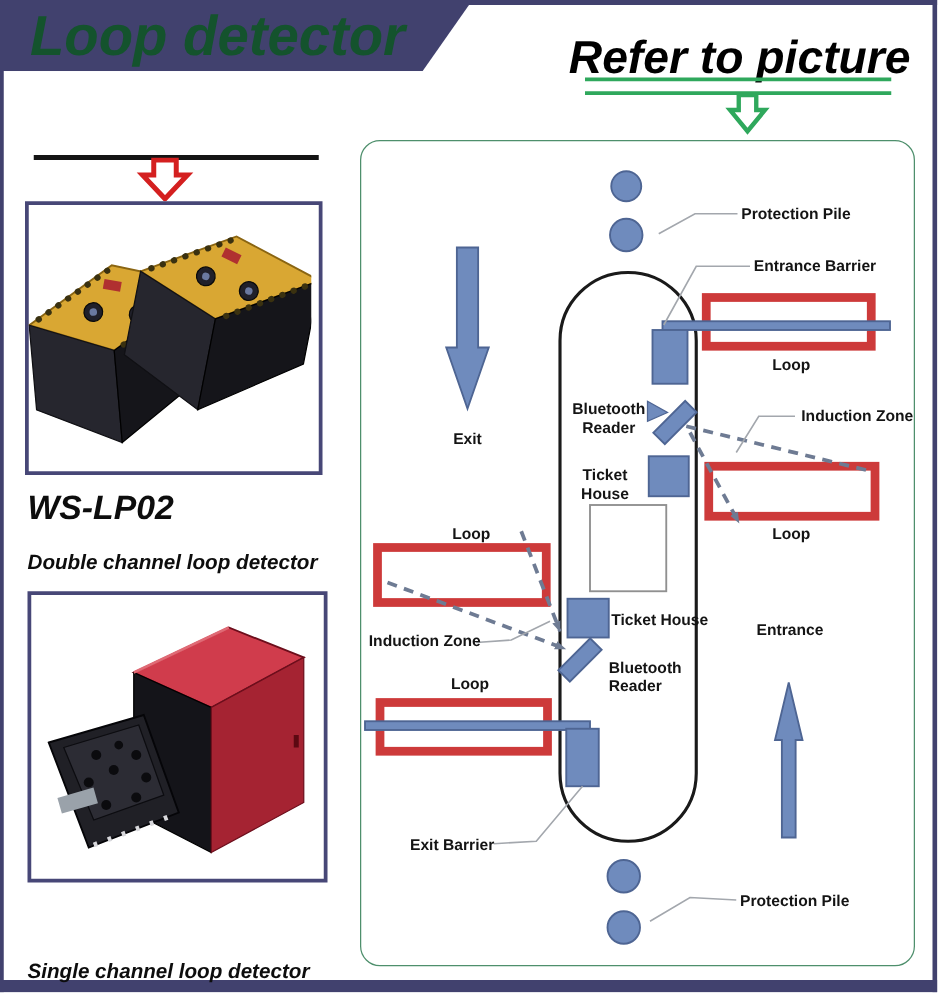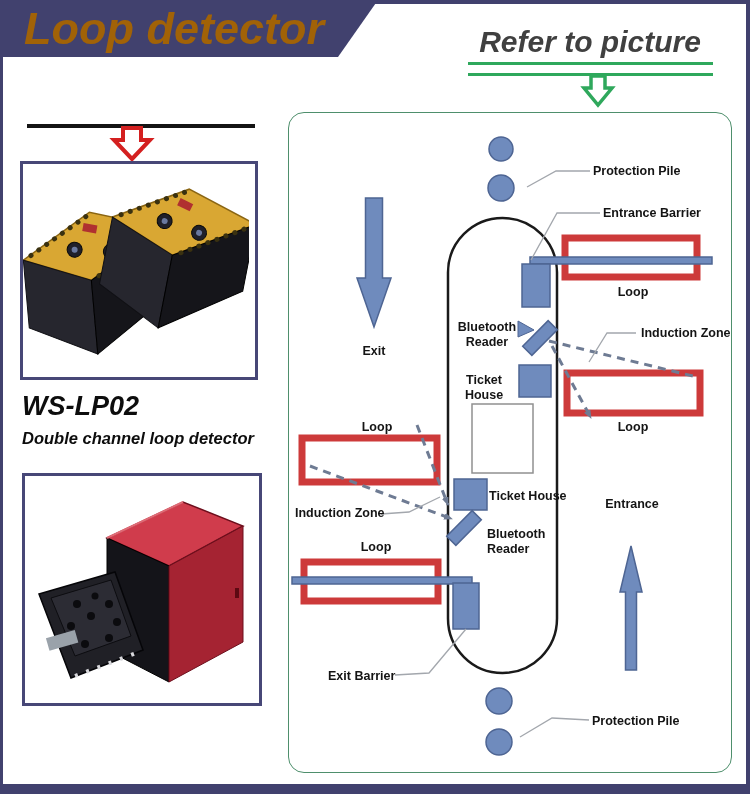--- a/index.html
+++ b/index.html
@@ -13,49 +13,49 @@
   .edge.left{left:0;top:0;width:3px;height:794px;}
   .edge.right{left:746px;top:0;width:4px;height:794px;}
   .edge.bottom{left:0;top:784px;width:750px;height:10px;}
 
   
   .banner{
     position:absolute;left:0;top:0;width:378px;height:57px;background:#41416e;
     clip-path:polygon(0 0,100% 0,calc(100% - 40px) 100%,0 100%);
   }
   .banner-title{
-    position:absolute;left:24px;top:0;line-height:57px;color:#a16207;
+    position:absolute;left:24px;top:0;line-height:57px;color:#14532d;
     font-size:45px;font-weight:bold;font-style:italic;white-space:nowrap;
   }
 
   
   .refer-text{
     position:absolute;left:455px;top:25px;width:270px;text-align:center;
-    color:#404040;font-size:30px;font-weight:bold;font-style:italic;white-space:nowrap;
+    color:#000000;font-size:37px;font-weight:bold;font-style:italic;white-space:nowrap;
   }
   .refer-underline{
     position:absolute;left:468px;top:62px;width:245px;height:8px;
     border-top:3px solid #2fa85c;border-bottom:3px solid #2fa85c;
   }
   .arrow-svg{position:absolute;}
 
   
   .modes-heading{
     position:absolute;left:28px;top:90px;color:#cc2020;font-size:28px;
     font-weight:bold;font-style:italic;white-space:nowrap;
     text-decoration:underline;text-decoration-thickness:3px;text-underline-offset:5px;
   }
   .black-rule{position:absolute;left:27px;top:124px;width:228px;height:4px;background:#141414;}
 
   
   .product-box{position:absolute;border:3px solid #474777;background:#ffffff;}
   .box1{left:20px;top:161px;width:232px;height:213px;}
   .box2{left:22px;top:473px;width:234px;height:227px;}
   .model-name{position:absolute;color:#0d0d0d;font-size:27px;font-weight:bold;font-style:italic;white-space:nowrap;}
-  .model-desc{position:absolute;color:#0d0d0d;font-size:16.5px;font-weight:bold;font-style:italic;white-space:nowrap;}
+  .model-desc{position:absolute;color:#0d0d0d;font-size:16.5px;font-weight:bold;font-style:italic;white-space:nowrap;margin-top:12px;}
   .name1{left:22px;top:391px;}
   .desc1{left:22px;top:429px;}
   .name2{left:22px;top:715px;}
   .desc2{left:22px;top:756px;}
 
   
   .panel{
     position:absolute;left:288px;top:112px;width:442px;height:659px;
     border:1.5px solid #4e8f6c;border-radius:16px;background:#ffffff;
   }
@@ -135,20 +135,21 @@
         <circle cx="84" cy="162" r="4" fill="#0b0b0e"></circle>
         <circle cx="60" cy="168" r="4" fill="#0b0b0e"></circle>
         <circle cx="46" cy="150" r="4" fill="#0b0b0e"></circle>
         <circle cx="52" cy="128" r="4" fill="#0b0b0e"></circle>
         <circle cx="70" cy="120" r="3.5" fill="#0b0b0e"></circle>
         <rect x="22" y="158" width="30" height="13" fill="#9aa2aa" transform="rotate(-16 37 164)"></rect>
         <path d="M50,200 L114,176" stroke="#d8d8dc" stroke-width="4" stroke-linecap="butt" fill="none" stroke-dasharray="3 9"></path>
       </g>
     </svg>
   </div>
+  <div class="model-desc desc2">Single channel loop detector</div>
 
   <div class="panel"></div>
 
   <svg class="diagram-svg" viewBox="285 110 450 665">
     <defs>
       <marker id="dashArrow" markerWidth="12" markerHeight="10" refX="8" refY="3.5" orient="auto" markerUnits="userSpaceOnUse">
         <path d="M0,0 L9,3.5 L0,7 Z" fill="#6e7b93"></path>
       </marker>
     </defs>
 

